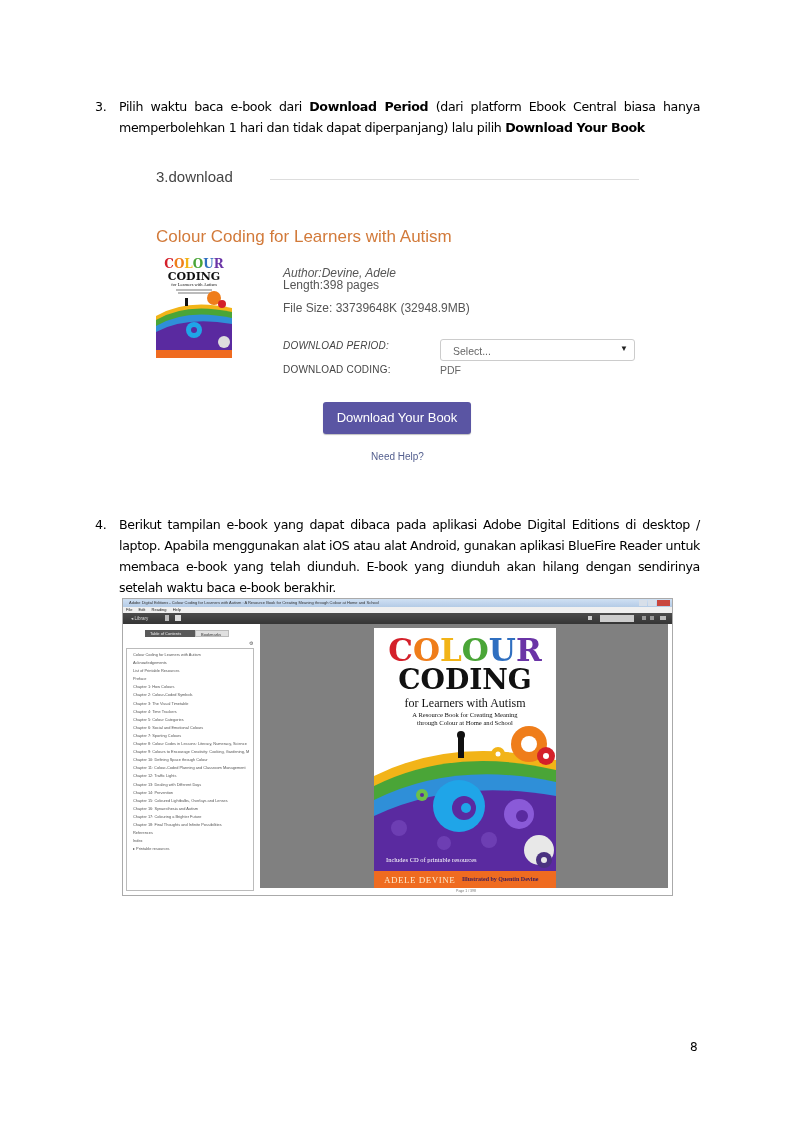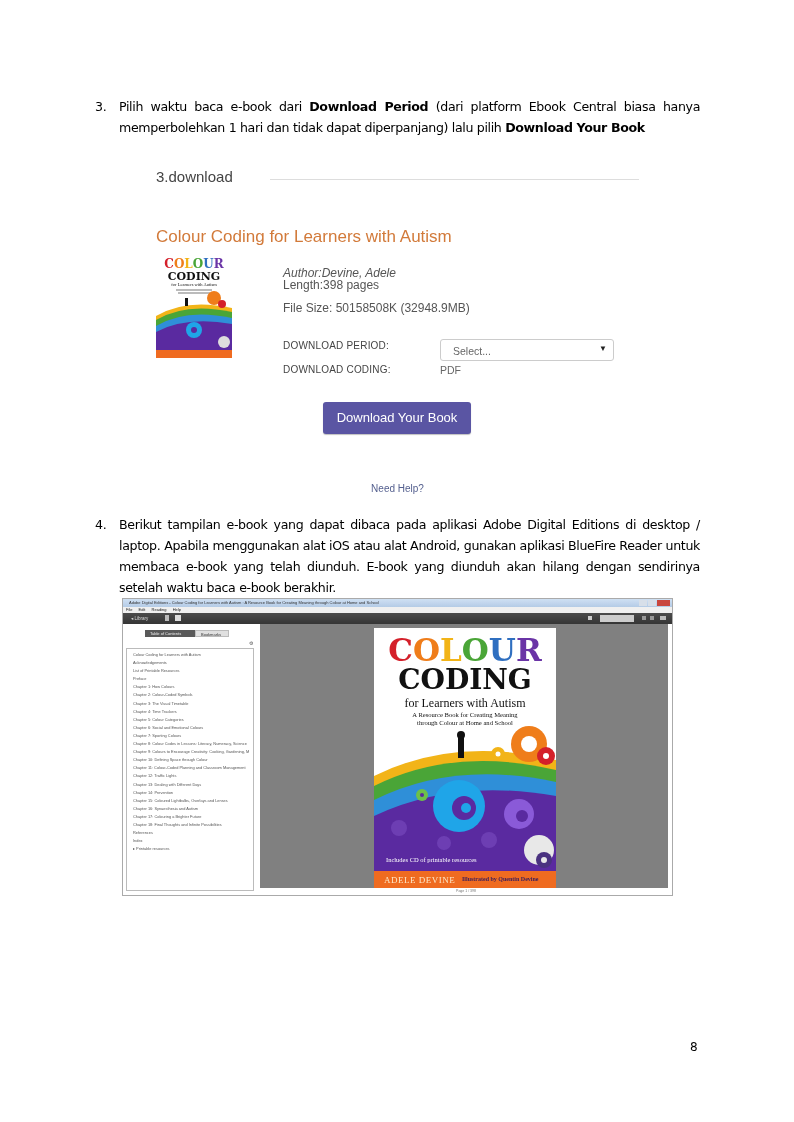--- a/index.html
+++ b/index.html
@@ -10,25 +10,25 @@
   .para b{font-weight:bold;}
 
   
   .dl{position:absolute;left:150px;top:160px;width:495px;height:320px;background:#fff;}
   .dl .hdr{position:absolute;left:6px;top:8px;font-size:15px;color:#444;font-family:"Liberation Sans",sans-serif;}
   .dl .hdr-line{position:absolute;left:120px;right:6px;top:19px;height:1px;background:#ddd;}
   .dl .book-title{position:absolute;left:6px;top:67px;font-size:17px;color:#d27a3a;}
   .dl .thumb{position:absolute;left:6px;top:94px;width:76px;height:104px;background:#fff;overflow:hidden;}
   .dl .meta{position:absolute;left:133px;font-size:12px;color:#555;}
   .dl .lbl{position:absolute;left:133px;font-size:10px;color:#444;letter-spacing:0.2px;}
-  .dl .select{position:absolute;left:290px;top:179px;width:174px;height:22px;border:1px solid #ccc;border-radius:3px;background:#fff;font-size:10.5px;color:#666;box-sizing:border-box;padding:5px 0 0 12px;}
+  .dl .select{position:absolute;left:290px;top:179px;width:195px;height:22px;border:1px solid #ccc;border-radius:3px;background:#fff;font-size:10.5px;color:#666;box-sizing:border-box;padding:5px 0 0 12px;}
   .dl .select .arr{position:absolute;right:6px;top:4px;font-size:8px;color:#222;}
   .dl .fmt{position:absolute;left:290px;top:204px;font-size:10.5px;color:#666;}
   .dl .btn{position:absolute;left:173px;top:242px;width:148px;height:32px;background:#5a55a3;border-radius:3px;color:#fff;font-size:13px;text-align:center;line-height:32px;font-weight:normal;box-shadow:0 1px 1px rgba(0,0,0,.25);}
-  .dl .help{position:absolute;left:0;width:495px;top:291px;text-align:center;font-size:10px;color:#55608f;margin-top:32px;}
+  .dl .help{position:absolute;left:0;width:495px;top:291px;text-align:center;font-size:10px;color:#55608f;}
 
   
   .ade{position:absolute;left:122px;top:598px;width:551px;height:298px;background:#7f7f7f;border:1px solid #aaa;box-sizing:border-box;overflow:hidden;}
   .ade .titlebar{position:absolute;left:0;top:0;right:0;height:8px;background:linear-gradient(#cfe0f3,#b4cbe6);font-size:4px;color:#333;line-height:8px;padding-left:6px;white-space:nowrap;}
   .ade .winbtns{position:absolute;right:2px;top:1px;height:6px;display:flex;gap:1px;}
   .ade .winbtns span{display:block;width:8px;height:6px;background:#d7dfe9;}
   .ade .winbtns span.x{width:13px;background:#c9463d;}
   .ade .menubar{position:absolute;left:0;top:8px;right:0;height:6px;background:#f0f0f0;font-size:4px;line-height:6px;color:#222;padding-left:3px;}
   .ade .menubar span{margin-right:5px;}
   .ade .toolbar{position:absolute;left:0;top:14px;right:0;height:11px;background:linear-gradient(#4b4b4b,#353535);}
@@ -87,22 +87,22 @@
       <circle cx="66" cy="50" r="4" fill="#d4202a"></circle>
       <circle cx="38" cy="76" r="8" fill="#1fa5e8"></circle>
       <circle cx="38" cy="76" r="3" fill="#5a2aa0"></circle>
       <rect x="29" y="44" width="3" height="8" fill="#111"></rect>
       <circle cx="68" cy="88" r="6" fill="#ddd"></circle>
       <rect x="0" y="96" width="76" height="8" fill="#ef6b20"></rect>
     </svg>
   </div>
   <div class="meta" style="top:106px;font-style:italic;">Author:Devine, Adele</div>
   <div class="meta" style="top:118px;">Length:398 pages</div>
-  <div class="meta" style="top:141px;">File Size: 50158508K (32948.9MB)</div>
-  <div class="lbl" style="top:180px;">DOWNLOAD PERIOD:</div>
+  <div class="meta" style="top:141px;">File Size: 33739648K (32948.9MB)</div>
+  <div class="lbl" style="top:180px;font-style:italic;">DOWNLOAD PERIOD:</div>
   <div class="select">
     <span>Select...</span>
     <span class="arr">▼</span>
   </div>
   <div class="lbl" style="top:204px;">DOWNLOAD CODING:</div>
   <div class="fmt">PDF</div>
   <div class="btn">Download Your Book</div>
   <div class="help">Need Help?</div>
 </div>
 

